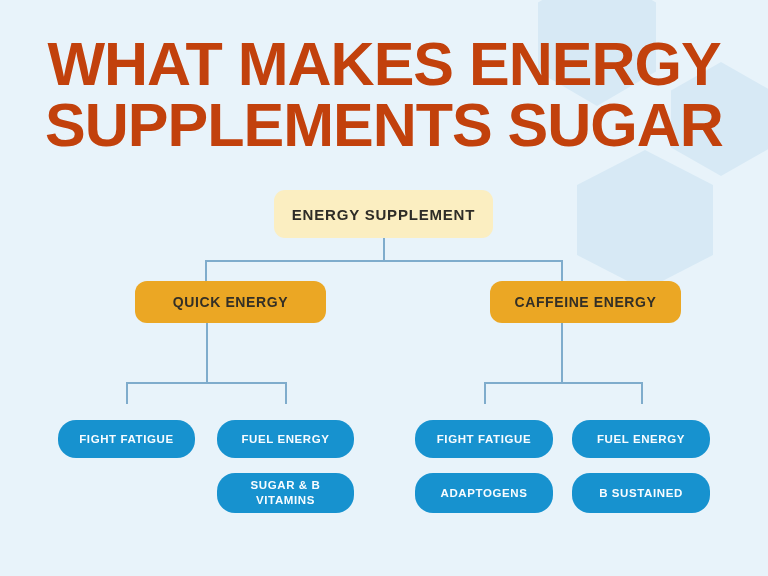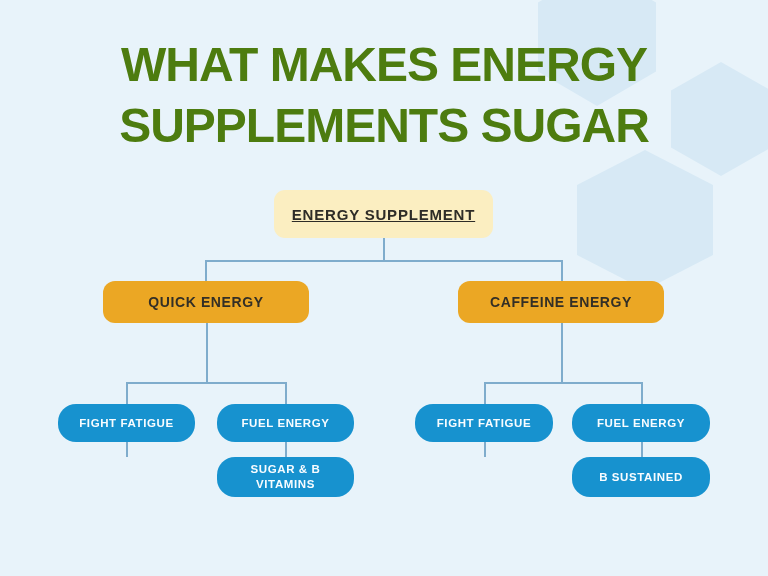--- a/index.html
+++ b/index.html
@@ -25,54 +25,54 @@
   .hex1 { left: 538px; top: -32px;  width: 118px; height: 138px; }
   .hex2 { left: 671px; top: 62px;   width: 100px; height: 114px; }
   .hex3 { left: 577px; top: 150px;  width: 136px; height: 140px; }
 
   
   .title {
     position: absolute;
     left: 0; top: 34px;
     width: 768px;
     text-align: center;
-    color: #4d7c0f;
-    font-size: 48px;
+    color: #c2410c;
+    font-size: 61px;
     font-weight: bold;
     letter-spacing: -1px;
     line-height: 61px;
     white-space: nowrap;
   }
 
   
   .node {
     position: absolute;
     display: flex;
     align-items: center;
     justify-content: center;
     text-align: center;
     font-weight: bold;
     z-index: 2;
   }
   .node.root {
     left: 274px; top: 190px; width: 219px; height: 48px;
     background: #FBEEC1; color: #2E2C27;
-    border-radius: 11px; font-size: 15px; letter-spacing: 0.8px; text-decoration: underline;
+    border-radius: 11px; font-size: 15px; letter-spacing: 0.8px;
   }
   .node.branch {
-    top: 281px; width: 206px; height: 42px;
+    top: 281px; width: 191px; height: 42px;
     background: #EBA724; color: #332F26;
-    border-radius: 12px; font-size: 14px; letter-spacing: 0.6px;
+    border-radius: 12px; font-size: 14px; letter-spacing: 0.6px; margin-left: 32px;
   }
   .node.branch.left  { left: 103px; }
   .node.branch.right { left: 458px; }
   .node.leaf {
     background: #1792CF; color: #F8FCFF;
     border-radius: 18px; font-size: 11.5px; letter-spacing: 0.6px;
-    line-height: 1.3; padding: 2px 10px;
+    line-height: 1.3; padding: 2px 10px; margin-top: 16px;
   }
   .row1 { top: 404px; height: 38px; }
   .row2 { top: 457px; height: 40px; }
   .c1 { left: 58px;  width: 137px; }
   .c2 { left: 217px; width: 137px; }
   .c3 { left: 415px; width: 138px; }
   .c4 { left: 572px; width: 138px; }
 
   
   .line {
@@ -120,15 +120,16 @@
 
   <div class="node branch left">QUICK ENERGY</div>
   <div class="node branch right">CAFFEINE ENERGY</div>
 
   <div class="node leaf row1 c1">FIGHT FATIGUE</div>
   <div class="node leaf row1 c2">FUEL ENERGY</div>
   <div class="node leaf row1 c3">FIGHT FATIGUE</div>
   <div class="node leaf row1 c4">FUEL ENERGY</div>
 
   <div class="node leaf row2 c2">SUGAR &amp; B VITAMINS</div>
+  <div class="node leaf row2 c3">ADAPTOGENS</div>
   <div class="node leaf row2 c4">B SUSTAINED</div>
 
 </div>
 
 </body></html>

